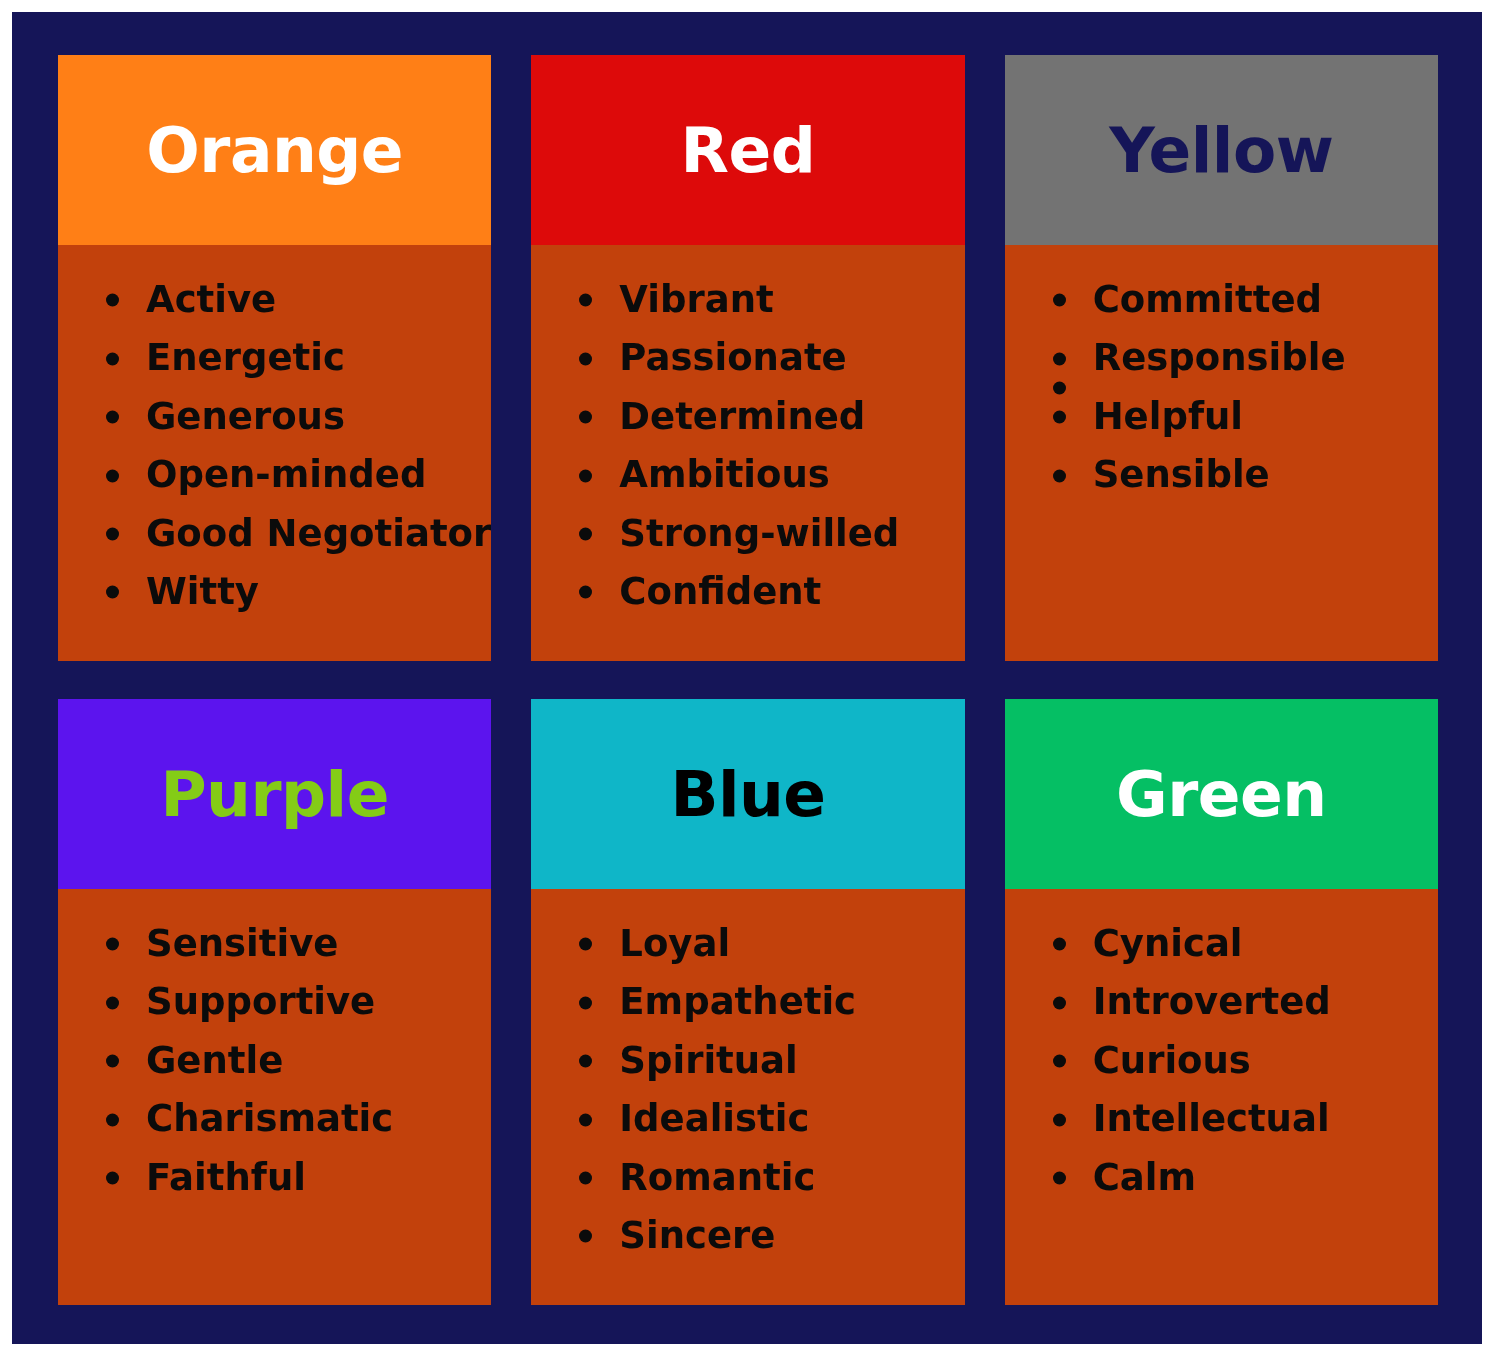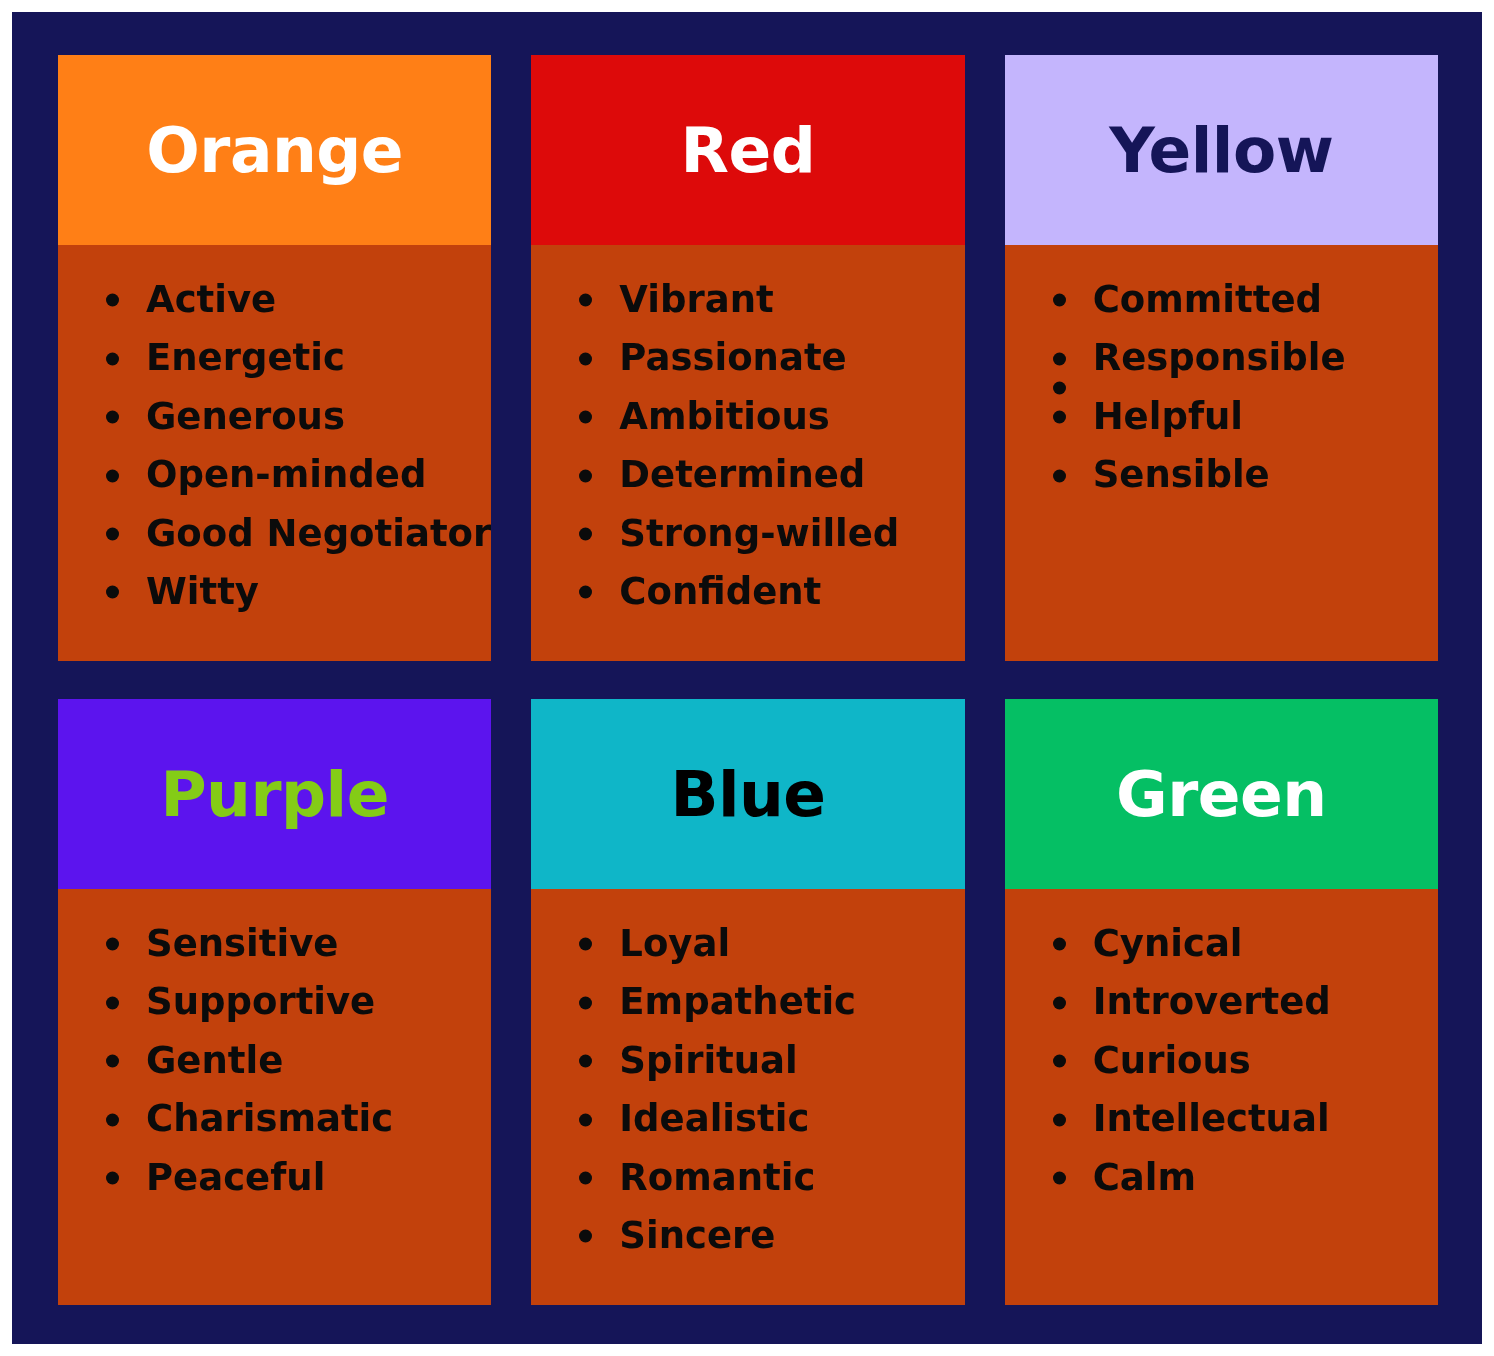--- a/index.html
+++ b/index.html
@@ -118,29 +118,29 @@
         </div>
       </div>
       <div class="card">
         <div class="card-header" style="background: rgb(221, 10, 10);">
           <div class="card-title" style="color: rgb(255, 255, 255);">Red</div>
         </div>
         <div class="card-body">
           <ul class="trait-list">
             <li><span class="bullet"></span><span>Vibrant</span></li>
             <li><span class="bullet"></span><span>Passionate</span></li>
+            <li><span class="bullet"></span><span>Determined</span></li>
             <li><span class="bullet"></span><span>Ambitious</span></li>
-            <li><span class="bullet"></span><span>Determined</span></li>
             <li><span class="bullet"></span><span>Strong-willed</span></li>
             <li><span class="bullet"></span><span>Confident</span></li>
           </ul>
         </div>
       </div>
       <div class="card">
-        <div class="card-header" style="background: #c4b5fd;">
+        <div class="card-header" style="background: #737373;">
           <div class="card-title" style="color: rgb(21, 21, 88);">Yellow</div>
         </div>
         <div class="card-body">
           <ul class="trait-list">
             <li><span class="bullet"></span><span>Committed</span></li>
             <li><span class="bullet"></span><span>Responsible</span></li>
             <li><span class="bullet"></span></li>
             <li><span class="bullet"></span><span>Helpful</span></li>
             <li><span class="bullet"></span><span>Sensible</span></li>
           </ul>
@@ -149,21 +149,21 @@
       <div class="card">
         <div class="card-header" style="background: rgb(92, 20, 238);">
           <div class="card-title" style="color: #84cc16;">Purple</div>
         </div>
         <div class="card-body">
           <ul class="trait-list">
             <li><span class="bullet"></span><span>Sensitive</span></li>
             <li><span class="bullet"></span><span>Supportive</span></li>
             <li><span class="bullet"></span><span>Gentle</span></li>
             <li><span class="bullet"></span><span>Charismatic</span></li>
-            <li><span class="bullet"></span><span>Peaceful</span></li>
+            <li><span class="bullet"></span><span>Faithful</span></li>
           </ul>
         </div>
       </div>
       <div class="card">
         <div class="card-header" style="background: rgb(15, 182, 200);">
           <div class="card-title" style="color: #000000;">Blue</div>
         </div>
         <div class="card-body">
           <ul class="trait-list">
             <li><span class="bullet"></span><span>Loyal</span></li>

